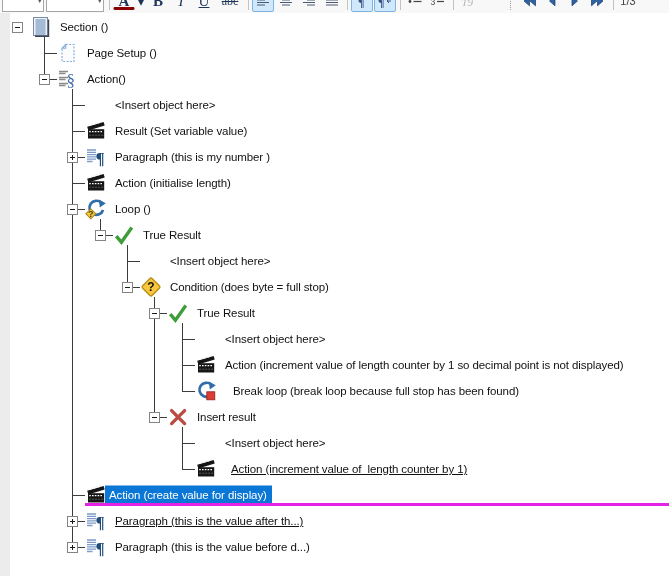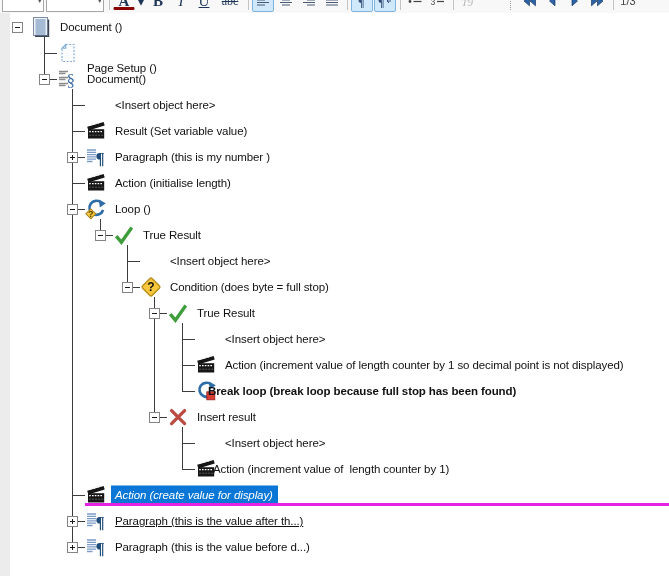--- a/index.html
+++ b/index.html
@@ -148,34 +148,34 @@
       <div class="vline" style="left: 117px; top: 232px; height: 42px;"></div>
       <div class="vline" style="left: 144px; top: 284px; height: 120px;"></div>
       <div class="vline" style="left: 172px; top: 310px; height: 68px;"></div>
       <div class="vline" style="left: 172px; top: 414px; height: 42px;"></div>
       <div class="ebox" style="left: 2px; top: 9px;"></div>
       <div class="ticon" style="left: 20px; top: 3px;"><svg width="22" height="22" viewBox="0 0 22 22">
           <rect x="3.5" y="1.5" width="14" height="18" fill="#eef2f8" stroke="#7a8ba3"></rect>
           <path d="M5.5 4h10M5.5 6h10M5.5 8h10M5.5 10h10M5.5 12h10M5.5 14h10M5.5 16h10M5.5 18h10" stroke="#5d81b0" stroke-width="1.1"></path>
           <path d="M18.5 3.5v16.8H5" fill="none" stroke="#3c4654" stroke-width="1.4"></path>
         </svg></div>
-      <div class="tlabel" style="left: 50px; top: 14px;">Document ()</div>
+      <div class="tlabel" style="left: 50px; top: 14px;">Section ()</div>
       <div class="hline" style="left: 34px; top: 40px; width: 13px;"></div>
       <div class="ticon" style="left: 47px; top: 29px;"><svg width="22" height="22" viewBox="0 0 22 22">
           <path d="M8.8 2.5H17v17H5V6.3z" fill="#fbfcfe" stroke="#86aed6" stroke-width="1.2" stroke-dasharray="2 1.4"></path>
           <path d="M8.8 2.5v3.8H5z" fill="#dde9f6" stroke="#86aed6" stroke-width="1.1"></path>
         </svg></div>
-      <div class="tlabel" style="left: 77px; top: 40px; margin-top: 15px;">Page Setup ()</div>
+      <div class="tlabel" style="left: 77px; top: 40px;">Page Setup ()</div>
       <div class="hline" style="left: 34px; top: 66px; width: 13px;"></div>
       <div class="ebox" style="left: 29px; top: 61px;"></div>
       <div class="ticon" style="left: 47px; top: 55px;"><svg width="22" height="22" viewBox="0 0 22 22">
           <path d="M2 3.5h9M2 5.5h6.5M2 9.5h9M2 11.5h6.5M2 15.5h9M2 17.5h6.5" stroke="#8b8b8b" stroke-width="1.3"></path>
           <text x="9.5" y="17.5" font-family="Liberation Serif,serif" font-size="17" fill="#3b6ca8">§</text>
         </svg></div>
-      <div class="tlabel" style="left: 77px; top: 66px;">Document()</div>
+      <div class="tlabel" style="left: 77px; top: 66px;">Action()</div>
       <div class="hline" style="left: 62px; top: 92px; width: 13px;"></div>
       <div class="tlabel" style="left: 105px; top: 92px;">&lt;Insert object here&gt;</div>
       <div class="hline" style="left: 62px; top: 118px; width: 13px;"></div>
       <div class="ticon" style="left: 75px; top: 107px;"><svg width="22" height="22" viewBox="0 0 22 22">
           <path d="M2.2 6.8L18.6 2l1.1 3.6L3.3 10.4z" fill="#161616"></path>
           <path d="M5.5 6l1.8-2.8M9.5 4.8l1.8-2.8M13.5 3.6l1.8-2.8" stroke="#f2f2f2" stroke-width="1"></path>
           <rect x="3" y="9.2" width="16.2" height="9.3" fill="#161616"></rect>
           <path d="M4.2 11.6h14" stroke="#fff" stroke-width="1.1" stroke-dasharray="1.6 1.2"></path>
           <path d="M4.2 15.2h14" stroke="#6a6a6a" stroke-width="0.8" stroke-dasharray="2 1"></path>
         </svg></div>
@@ -240,47 +240,47 @@
           <path d="M4.2 11.6h14" stroke="#fff" stroke-width="1.1" stroke-dasharray="1.6 1.2"></path>
           <path d="M4.2 15.2h14" stroke="#6a6a6a" stroke-width="0.8" stroke-dasharray="2 1"></path>
         </svg></div>
       <div class="tlabel" style="left: 215px; top: 352px;">Action (increment value of length counter by 1 so decimal point is not displayed)</div>
       <div class="hline" style="left: 172px; top: 378px; width: 13px;"></div>
       <div class="ticon" style="left: 185px; top: 367px;"><svg width="22" height="22" viewBox="0 0 22 22">
           <path d="M16.2 4.6A7 7 0 1 0 18.1 12" fill="none" stroke="#2f6da8" stroke-width="2.7"></path>
           <path d="M13.8 1.6l7 3.6-6 4.2z" fill="#2f6da8"></path>
           <rect x="11.8" y="11.8" width="8" height="8" fill="#dd3c34" stroke="#8e211b" stroke-width="0.8"></rect>
         </svg></div>
-      <div class="tlabel" style="left: 198px; top: 378px; font-weight: bold;">Break loop (break loop because full stop has been found)</div>
+      <div class="tlabel" style="left: 223px; top: 378px;">Break loop (break loop because full stop has been found)</div>
       <div class="hline" style="left: 144px; top: 404px; width: 13px;"></div>
       <div class="ebox" style="left: 139px; top: 399px;"></div>
       <div class="ticon" style="left: 157px; top: 393px;"><svg width="22" height="22" viewBox="0 0 22 22">
           <path d="M4.6 4.6l13 13M17.6 4.6l-13 13" stroke="#bb4a43" stroke-width="3.3" stroke-linecap="round"></path>
         </svg></div>
       <div class="tlabel" style="left: 187px; top: 404px;">Insert result</div>
       <div class="hline" style="left: 172px; top: 430px; width: 13px;"></div>
       <div class="tlabel" style="left: 215px; top: 430px;">&lt;Insert object here&gt;</div>
       <div class="hline" style="left: 172px; top: 456px; width: 13px;"></div>
       <div class="ticon" style="left: 185px; top: 445px;"><svg width="22" height="22" viewBox="0 0 22 22">
           <path d="M2.2 6.8L18.6 2l1.1 3.6L3.3 10.4z" fill="#161616"></path>
           <path d="M5.5 6l1.8-2.8M9.5 4.8l1.8-2.8M13.5 3.6l1.8-2.8" stroke="#f2f2f2" stroke-width="1"></path>
           <rect x="3" y="9.2" width="16.2" height="9.3" fill="#161616"></rect>
           <path d="M4.2 11.6h14" stroke="#fff" stroke-width="1.1" stroke-dasharray="1.6 1.2"></path>
           <path d="M4.2 15.2h14" stroke="#6a6a6a" stroke-width="0.8" stroke-dasharray="2 1"></path>
         </svg></div>
-      <div class="tlabel" style="left: 203px; top: 456px;">Action (increment value of  length counter by 1)</div>
+      <div class="tlabel" style="left: 221px; top: 456px; text-decoration: underline;">Action (increment value of  length counter by 1)</div>
       <div class="hline" style="left: 62px; top: 482px; width: 13px;"></div>
       <div class="ticon" style="left: 75px; top: 471px;"><svg width="22" height="22" viewBox="0 0 22 22">
           <path d="M2.2 6.8L18.6 2l1.1 3.6L3.3 10.4z" fill="#161616"></path>
           <path d="M5.5 6l1.8-2.8M9.5 4.8l1.8-2.8M13.5 3.6l1.8-2.8" stroke="#f2f2f2" stroke-width="1"></path>
           <rect x="3" y="9.2" width="16.2" height="9.3" fill="#161616"></rect>
           <path d="M4.2 11.6h14" stroke="#fff" stroke-width="1.1" stroke-dasharray="1.6 1.2"></path>
           <path d="M4.2 15.2h14" stroke="#6a6a6a" stroke-width="0.8" stroke-dasharray="2 1"></path>
         </svg></div>
-      <div class="tlabel selected" style="left: 105px; top: 482px; font-style: italic;">Action (create value for display)</div>
+      <div class="tlabel selected" style="left: 99px; top: 482px;">Action (create value for display)</div>
       <div class="hline" style="left: 62px; top: 508px; width: 13px;"></div>
       <div class="ebox plus" style="left: 57px; top: 503px;"></div>
       <div class="ticon" style="left: 75px; top: 497px;"><svg width="22" height="22" viewBox="0 0 22 22">
           <path d="M2 4h9M2 6.3h9M2 8.6h9M2 10.9h9M2 13.2h9M2 15.5h5.5" stroke="#7c9bc6" stroke-width="1.3"></path>
           <text x="10.5" y="17.5" font-family="Liberation Serif,serif" font-size="17" font-weight="bold" fill="#1e4d7b">¶</text>
         </svg></div>
       <div class="tlabel" style="left: 105px; top: 508px; text-decoration: underline;">Paragraph (this is the value after th...)</div>
       <div class="hline" style="left: 62px; top: 534px; width: 13px;"></div>
       <div class="ebox plus" style="left: 57px; top: 529px;"></div>
       <div class="ticon" style="left: 75px; top: 523px;"><svg width="22" height="22" viewBox="0 0 22 22">

